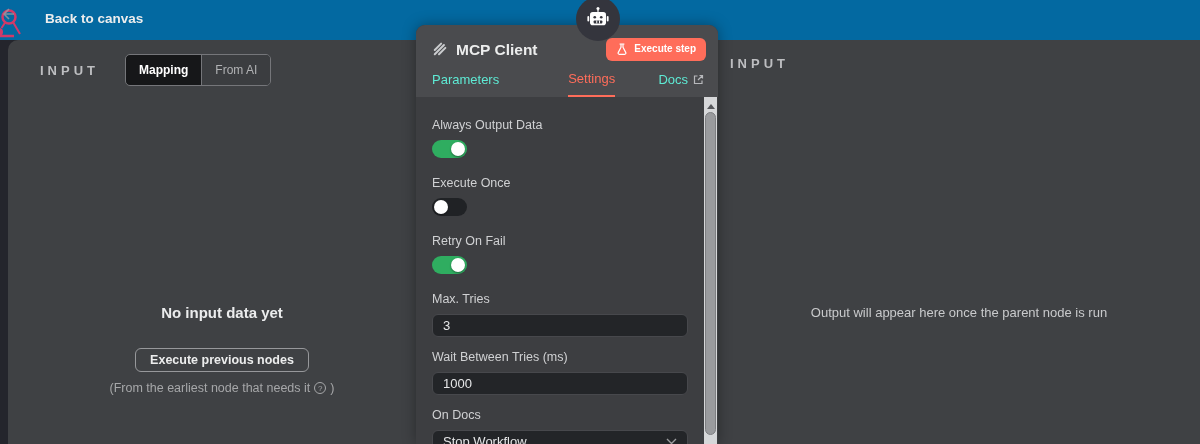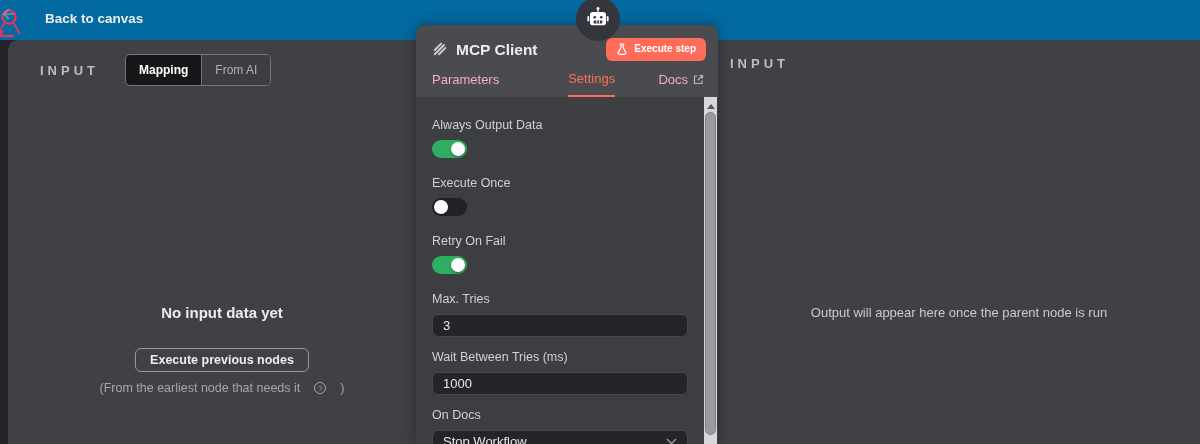--- a/index.html
+++ b/index.html
@@ -48,21 +48,21 @@
     display:flex; flex-direction:column; align-items:center;margin-top:36px;
   }
   .empty-title { font-size:15px; font-weight:700; color:#ebeced; }
   .exec-prev-btn {
     margin-top:27px; background:transparent; border:1px solid #97989b;
     border-radius:6px; color:#eceded; font-size:12.5px; font-weight:700;
     padding:4px 14px; cursor:pointer; font-family:inherit;
   }
   .empty-hint {
     margin-top:9px; font-size:12.5px; color:#a6a7a9;
-    display:flex; align-items:center; gap:13px;
+    display:flex; align-items:center; gap:3px;
   }
   .q-icon {
     display:inline-flex; align-items:center; justify-content:center;
     width:12px; height:12px; border:1px solid #a6a7a9; border-radius:50%;
     font-size:8px; color:#a6a7a9; margin:0 1px;
   }
   .output-panel { position:absolute; left:710px; right:0; top:0; bottom:0; }
   .output-head { padding:14px 0 0 12px; }
   .output-hint {
     position:absolute; left:50%; top:265px; transform:translateX(-50%);
@@ -79,21 +79,21 @@
     background:#4a4b4e; border-radius:9px 9px 0 0; padding:13px 12px 0 14px;
   }
   .title-row { display:flex; align-items:center; gap:8px; }
   .dialog-title { font-size:15.5px; font-weight:700; color:#eceded; }
   .exec-step-btn {
     margin-left:auto; background:var(--accent,#ff6d5a); border:none; cursor:pointer;
     border-radius:6px; color:#fff; font-size:10px; font-weight:600;
     padding:5px 10px; display:flex; align-items:flex-start; gap:6px; font-family:inherit;
   }
   .tabs-row { display:flex; gap:30px; margin-top:10px; padding:0 2px; font-size:13px; }
-  .tab { padding-bottom:9px; color:#f9a8d4; cursor:pointer; display:flex; align-items:center; gap:5px; }
+  .tab { padding-bottom:9px; color:#5eead4; cursor:pointer; display:flex; align-items:center; gap:5px; }
   .tab.active { color:var(--accent,#ff6d5a); border-bottom:2px solid var(--accent,#ff6d5a);margin-left:39px; }
   .tab.docs { margin-left:auto; }
   .dialog-body {
     flex:1; position:relative; padding:21px 30px 0 16px; background:#3d3e41;
     overflow:hidden;
   }
   .group { margin-bottom:18px; }
   .group-label { font-size:12.5px; color:#d0d1d3; margin-bottom:8px; }
   .toggle {
     width:35px; height:18px; border-radius:9px; background:#202225;

